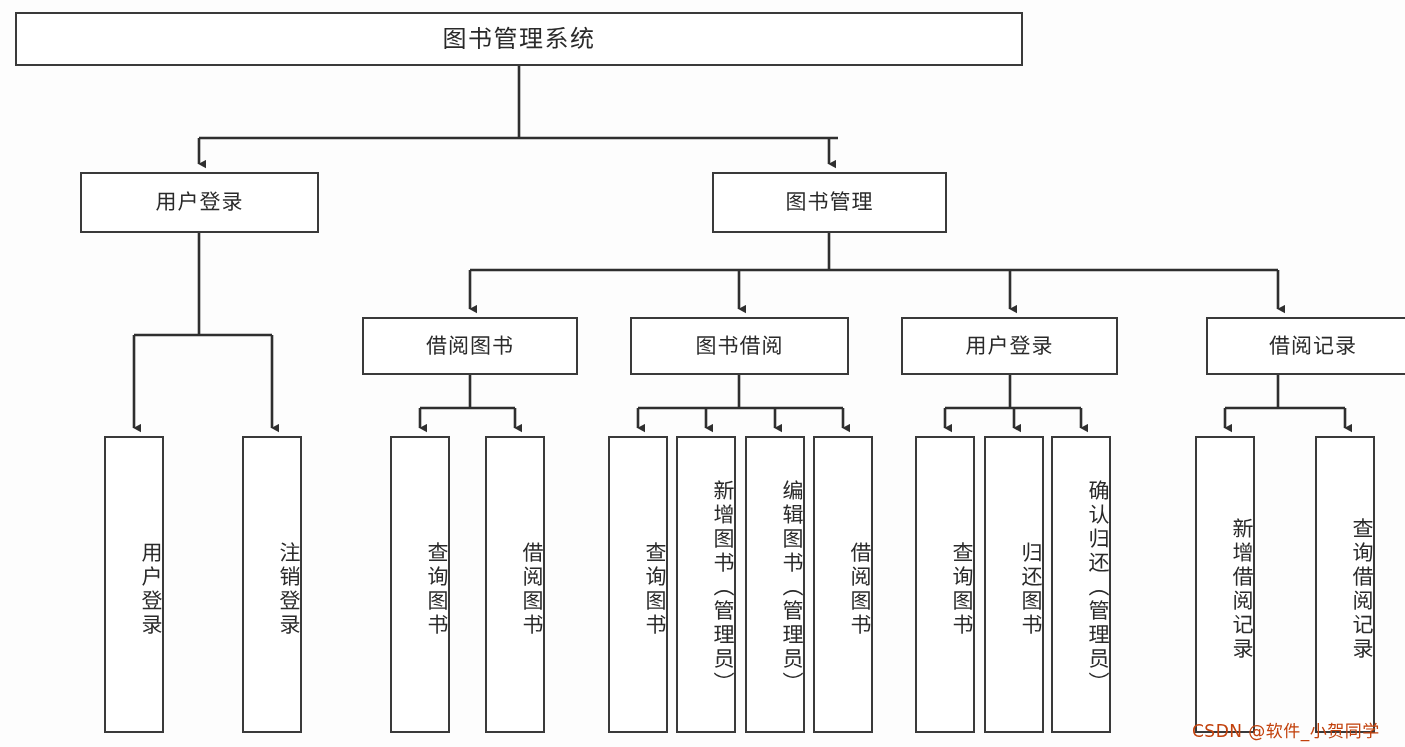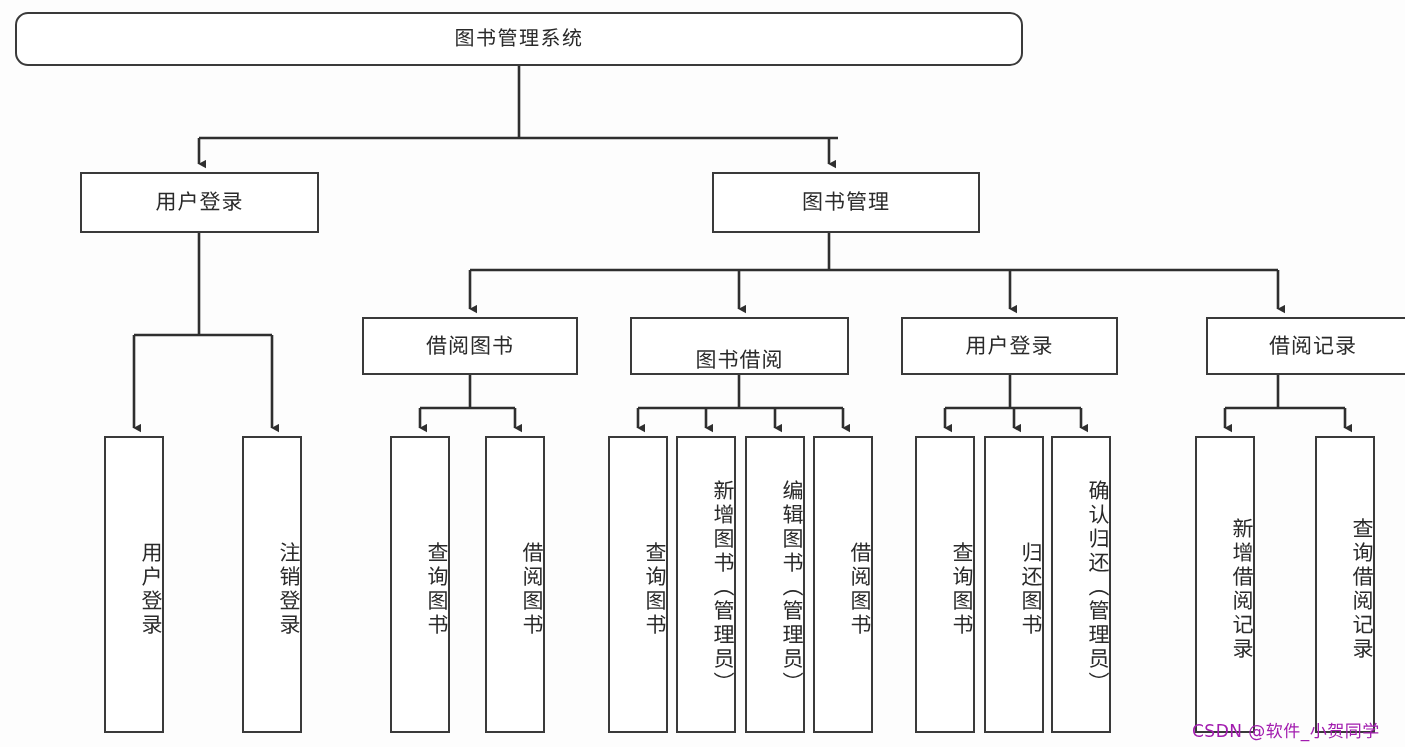--- a/index.html
+++ b/index.html
@@ -35,23 +35,22 @@
     align-items: center;
     justify-content: center;
     color: #2a2a2a;
     line-height: 1.18;
   }
   .node.h {
     font-size: 21px;
     letter-spacing: 1px;
   }
   .node.root {
-    font-size: 20px;
+    font-size: 24px;
     letter-spacing: 1.5px;
-    border-radius: 13px;
   }
   .node.v {
     writing-mode: vertical-rl;
     text-orientation: upright;
     font-size: 21px;
     letter-spacing: 3px;
     align-items: flex-start;
     justify-content: center;
     padding-top: 10px;
   }
@@ -59,21 +58,21 @@
     padding-top: 6px;
   }
   .node.v .vlabel {
     writing-mode: vertical-rl;
     text-orientation: upright;
     white-space: nowrap;
   }
   .watermark {
     position: absolute;
     font-size: 17px;
-    color: #a21caf;
+    color: #c2410c;
     letter-spacing: 0.5px;
     white-space: nowrap;
   }
 </style>
 </head>
 <body>
 
 <div id="canvas">
 
   <svg class="wires" viewBox="0 0 1405 747" xmlns="http://www.w3.org/2000/svg">
@@ -127,28 +126,28 @@
     </g>
   </svg>
 
   <div class="node root" style="left:15px; top:12px; width:1008px; height:54px;">
     <span>图书管理系统</span>
   </div>
 
   <div class="node h" style="left:80px; top:172px; width:239px; height:61px;">
     <span>用户登录</span>
   </div>
-  <div class="node h" style="left:712px; top:172px; width:268px; height:61px;">
+  <div class="node h" style="left:712px; top:172px; width:235px; height:61px;">
     <span>图书管理</span>
   </div>
 
   <div class="node h" style="left:362px; top:317px; width:216px; height:58px;">
     <span>借阅图书</span>
   </div>
-  <div class="node h" style="left:630px; top:317px; width:219px; height:58px;align-items:flex-end;">
+  <div class="node h" style="left:630px; top:317px; width:219px; height:58px;">
     <span>图书借阅</span>
   </div>
   <div class="node h" style="left:901px; top:317px; width:217px; height:58px;">
     <span>用户登录</span>
   </div>
   <div class="node h" style="left:1172px; top:317px; width:214px; height:58px;margin-left:34px;">
     <span>借阅记录</span>
   </div>
 
   <div class="node v" style="left:104px; top:436px; width:60px; height:297px;">

